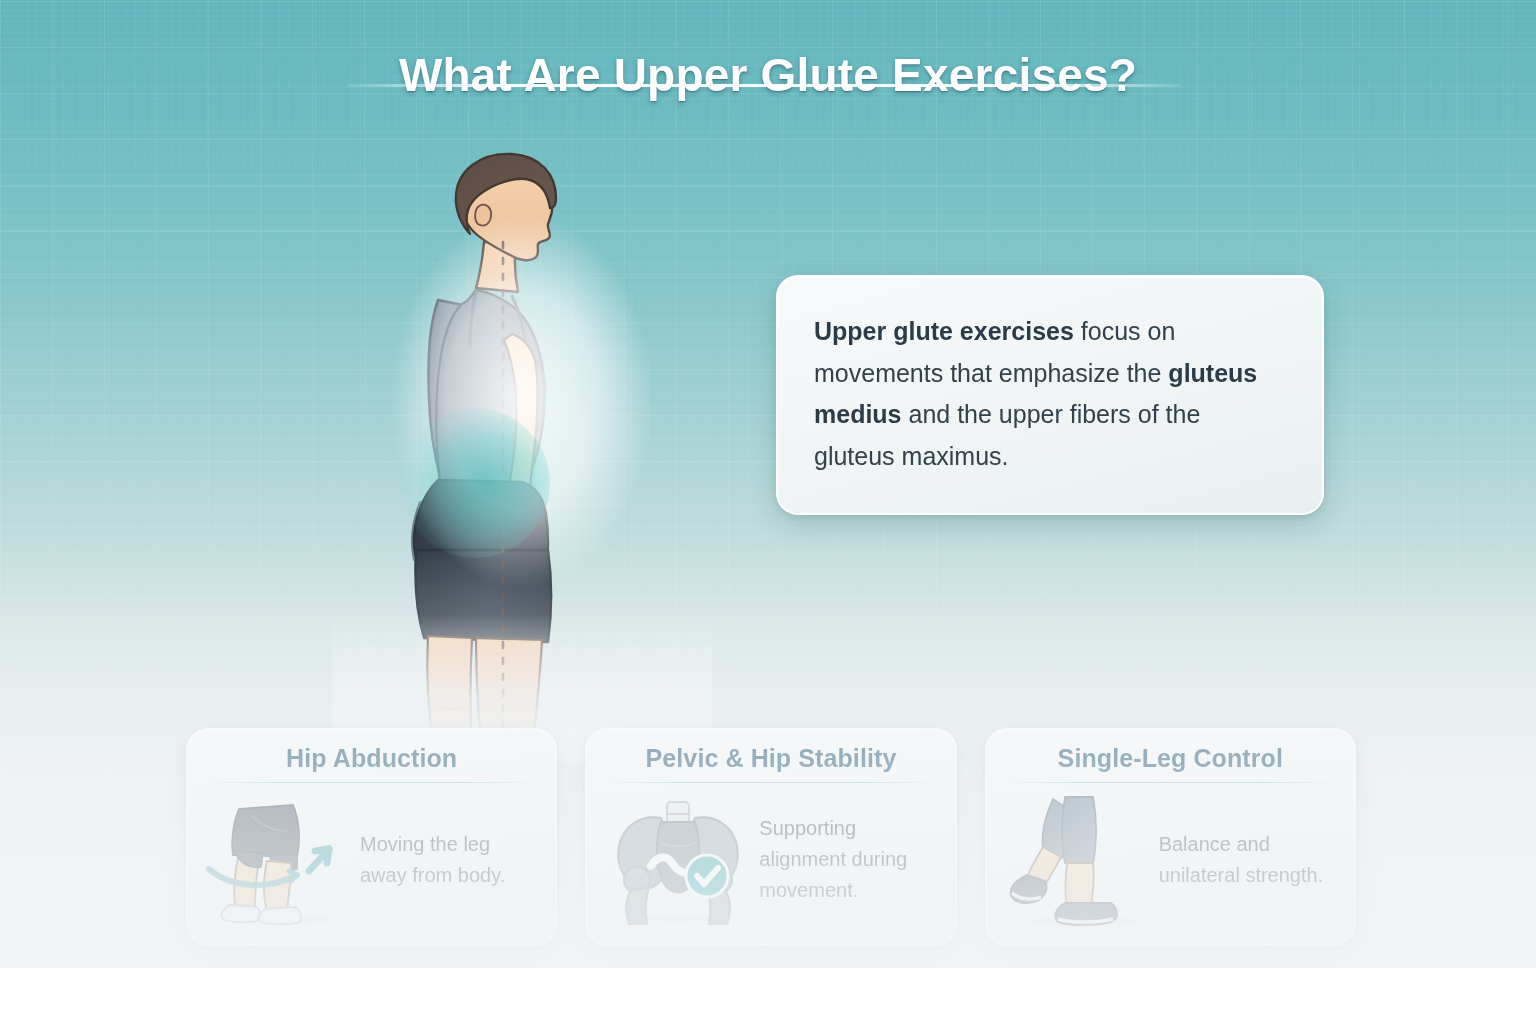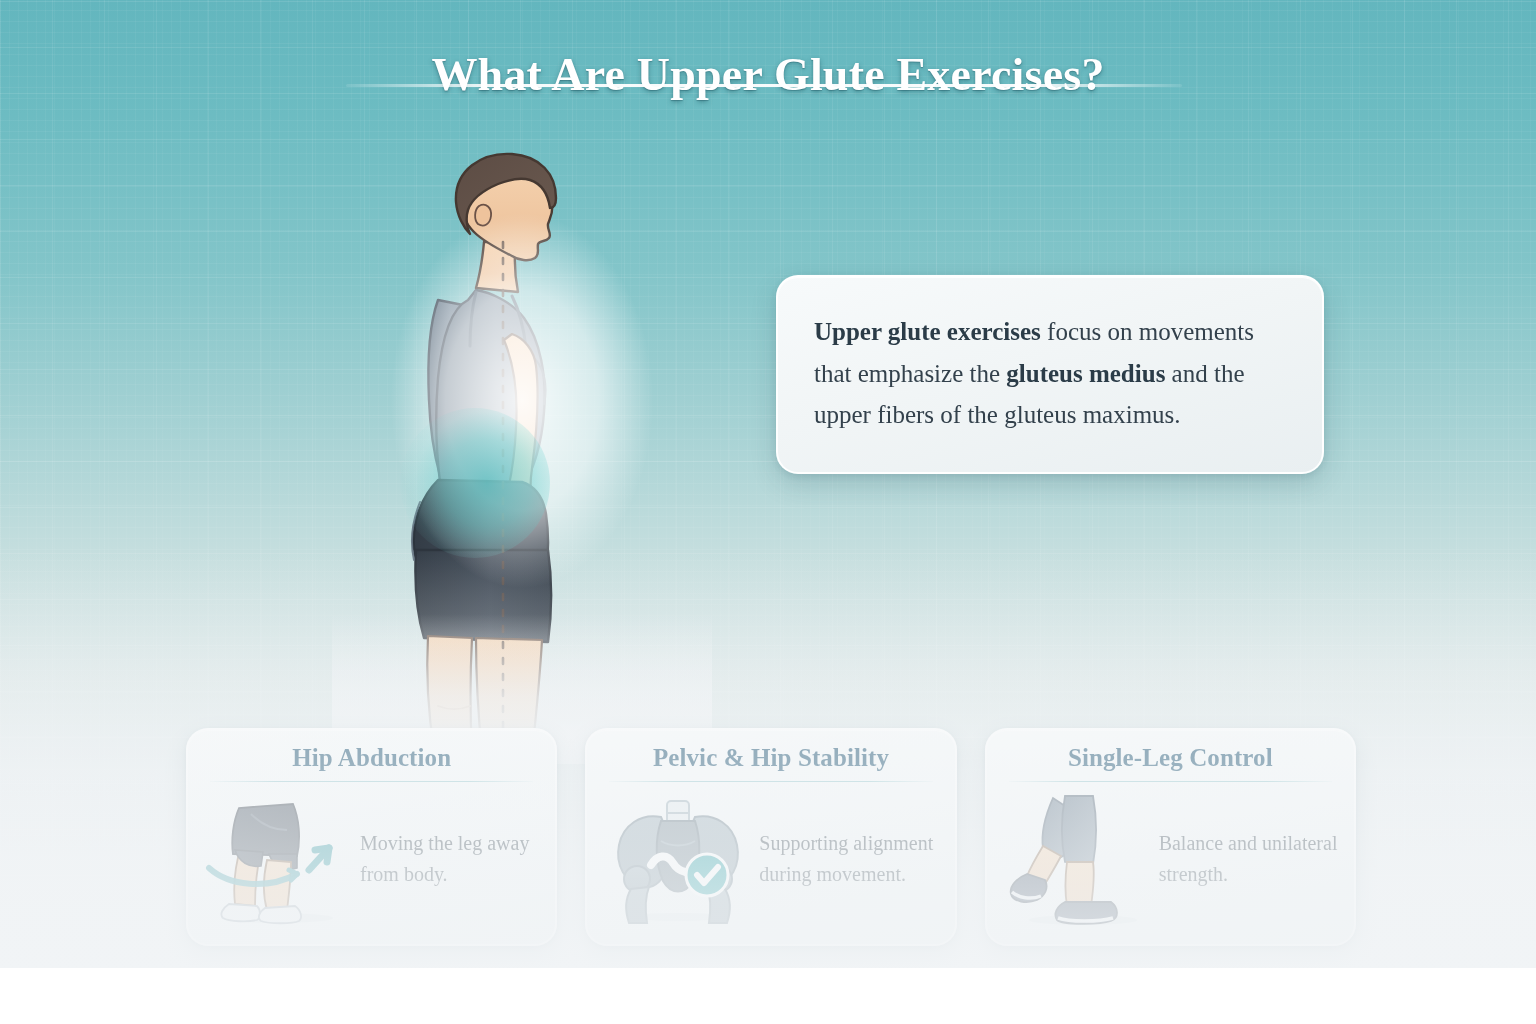--- a/index.html
+++ b/index.html
@@ -5,21 +5,21 @@
   html, body {
     margin: 0;
     padding: 0;
     background: #ffffff;
   }
   #infographic {
     position: relative;
     width: 1536px;
     height: 968px;
     overflow: hidden;
-    font-family: Liberation Serif, serif;
+    font-family: Liberation Sans, sans-serif;
     background:
       linear-gradient(180deg,
         #63b6be 0%,
         #6dbcc2 12%,
         #83c5c9 28%,
         #a6d2d4 44%,
         #c7dfdf 58%,
         #dde8e8 70%,
         #e8eef0 80%,
         #eef2f4 90%,

